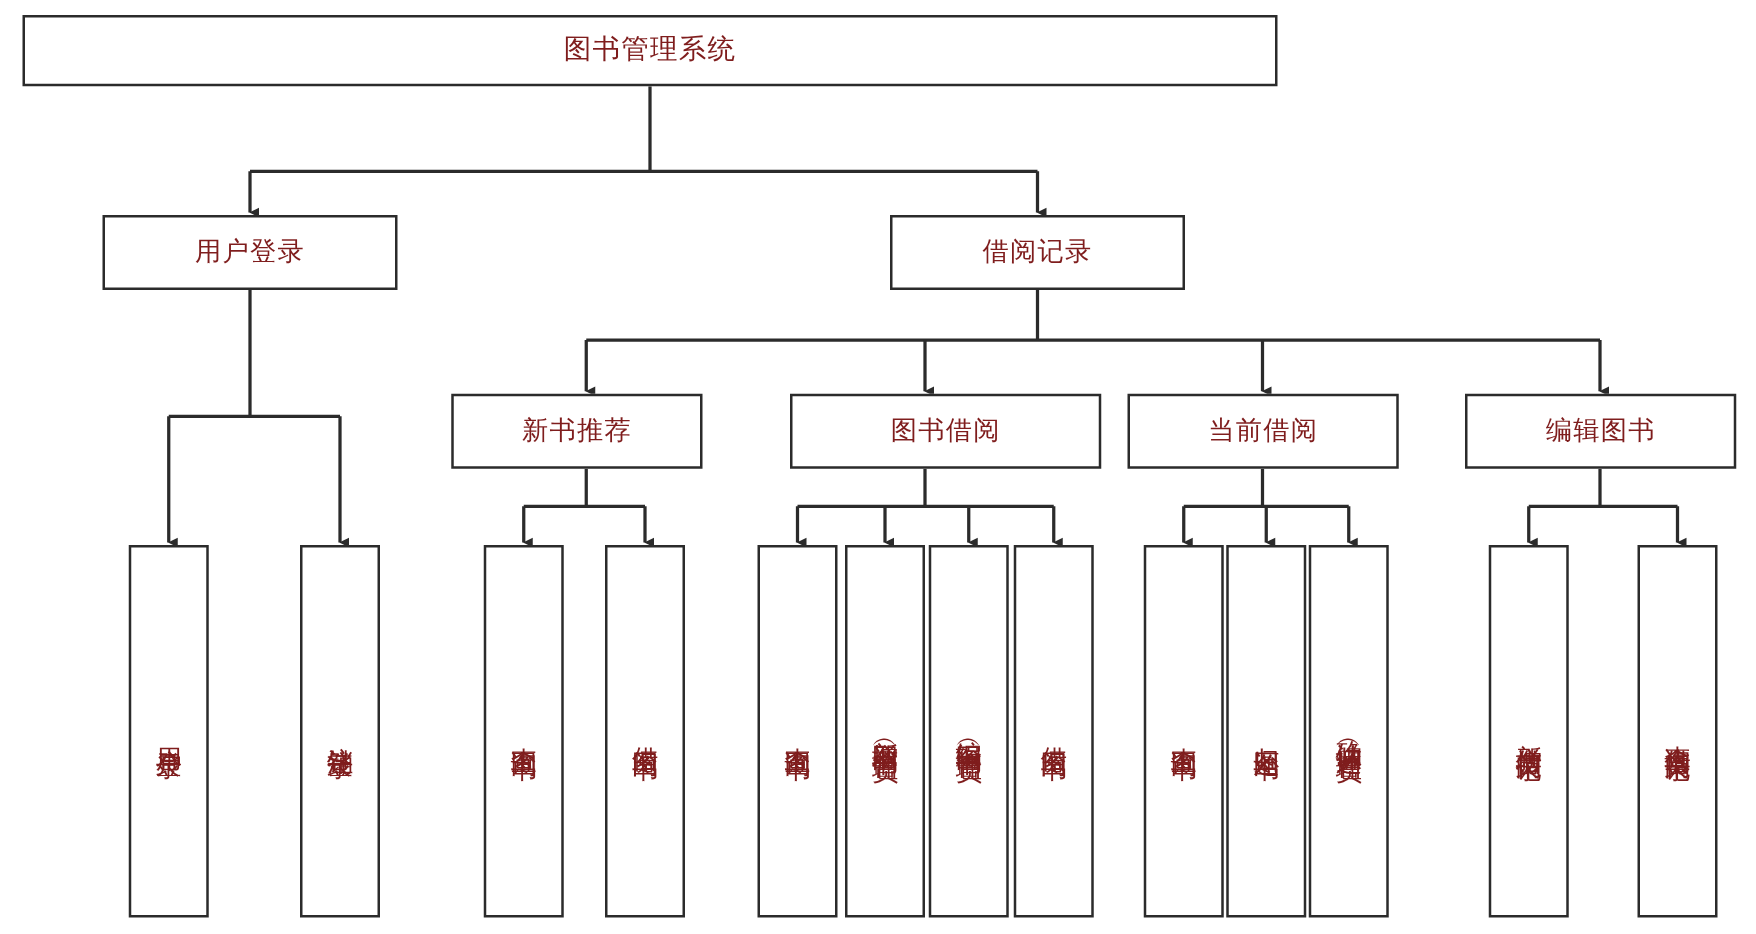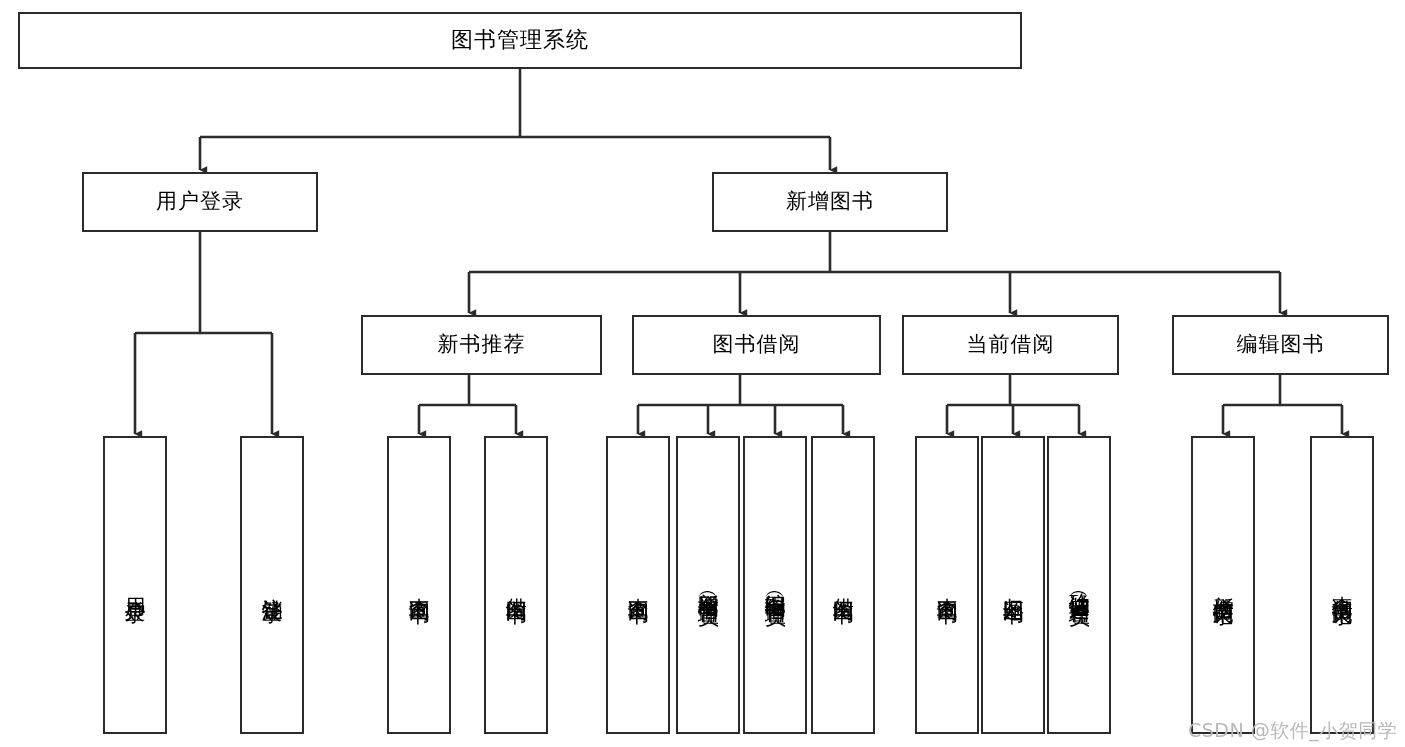--- a/index.html
+++ b/index.html
@@ -27,21 +27,21 @@
     pointer-events: none;
   }
   .node {
     position: absolute;
     box-sizing: border-box;
     background: #ffffff;
     border: 2px solid #2b2b2b;
     display: flex;
     align-items: center;
     justify-content: center;
-    color: #000000;
+    color: #7f1d1d;
   }
   .node.horiz {
     font-size: 21px;
     line-height: 1.2;
     letter-spacing: 1px;
   }
   .node.vert {
     writing-mode: vertical-rl;
     text-orientation: upright;
     font-size: 21px;
@@ -115,23 +115,23 @@
   </svg>
 
   <div id="node-layer">
       <div class="node horiz root" style="left: 18px; top: 12px; width: 1004px; height: 57px;">
         <span class="label">图书管理系统</span>
       </div>
       <div class="node horiz" style="left: 82px; top: 172px; width: 236px; height: 60px;">
         <span class="label">用户登录</span>
       </div>
       <div class="node horiz" style="left: 712px; top: 172px; width: 236px; height: 60px;">
-        <span class="label">新增图书</span>
+        <span class="label">借阅记录</span>
       </div>
-      <div class="node horiz" style="left: 361px; top: 315px; width: 241px; height: 60px;">
+      <div class="node horiz" style="left: 361px; top: 315px; width: 201px; height: 60px;">
         <span class="label">新书推荐</span>
       </div>
       <div class="node horiz" style="left: 632px; top: 315px; width: 249px; height: 60px;">
         <span class="label">图书借阅</span>
       </div>
       <div class="node horiz" style="left: 902px; top: 315px; width: 217px; height: 60px; align-items: center;">
         <span class="label">当前借阅</span>
       </div>
       <div class="node horiz" style="left: 1172px; top: 315px; width: 217px; height: 60px;">
         <span class="label">编辑图书</span>
@@ -170,14 +170,13 @@
         <span class="label">确认归还（管理员）</span>
       </div>
       <div class="node vert" style="left: 1191px; top: 436px; width: 64px; height: 298px;">
         <span class="label">新增借阅记录</span>
       </div>
       <div class="node vert" style="left: 1310px; top: 436px; width: 64px; height: 298px;">
         <span class="label">查询借阅记录</span>
       </div>
     </div>
 
-  <div class="watermark" style="left: 1188px; top: 718px; color: rgb(185, 185, 185);">CSDN @软件_小贺同学</div>
 </div>
 
 </body></html>

